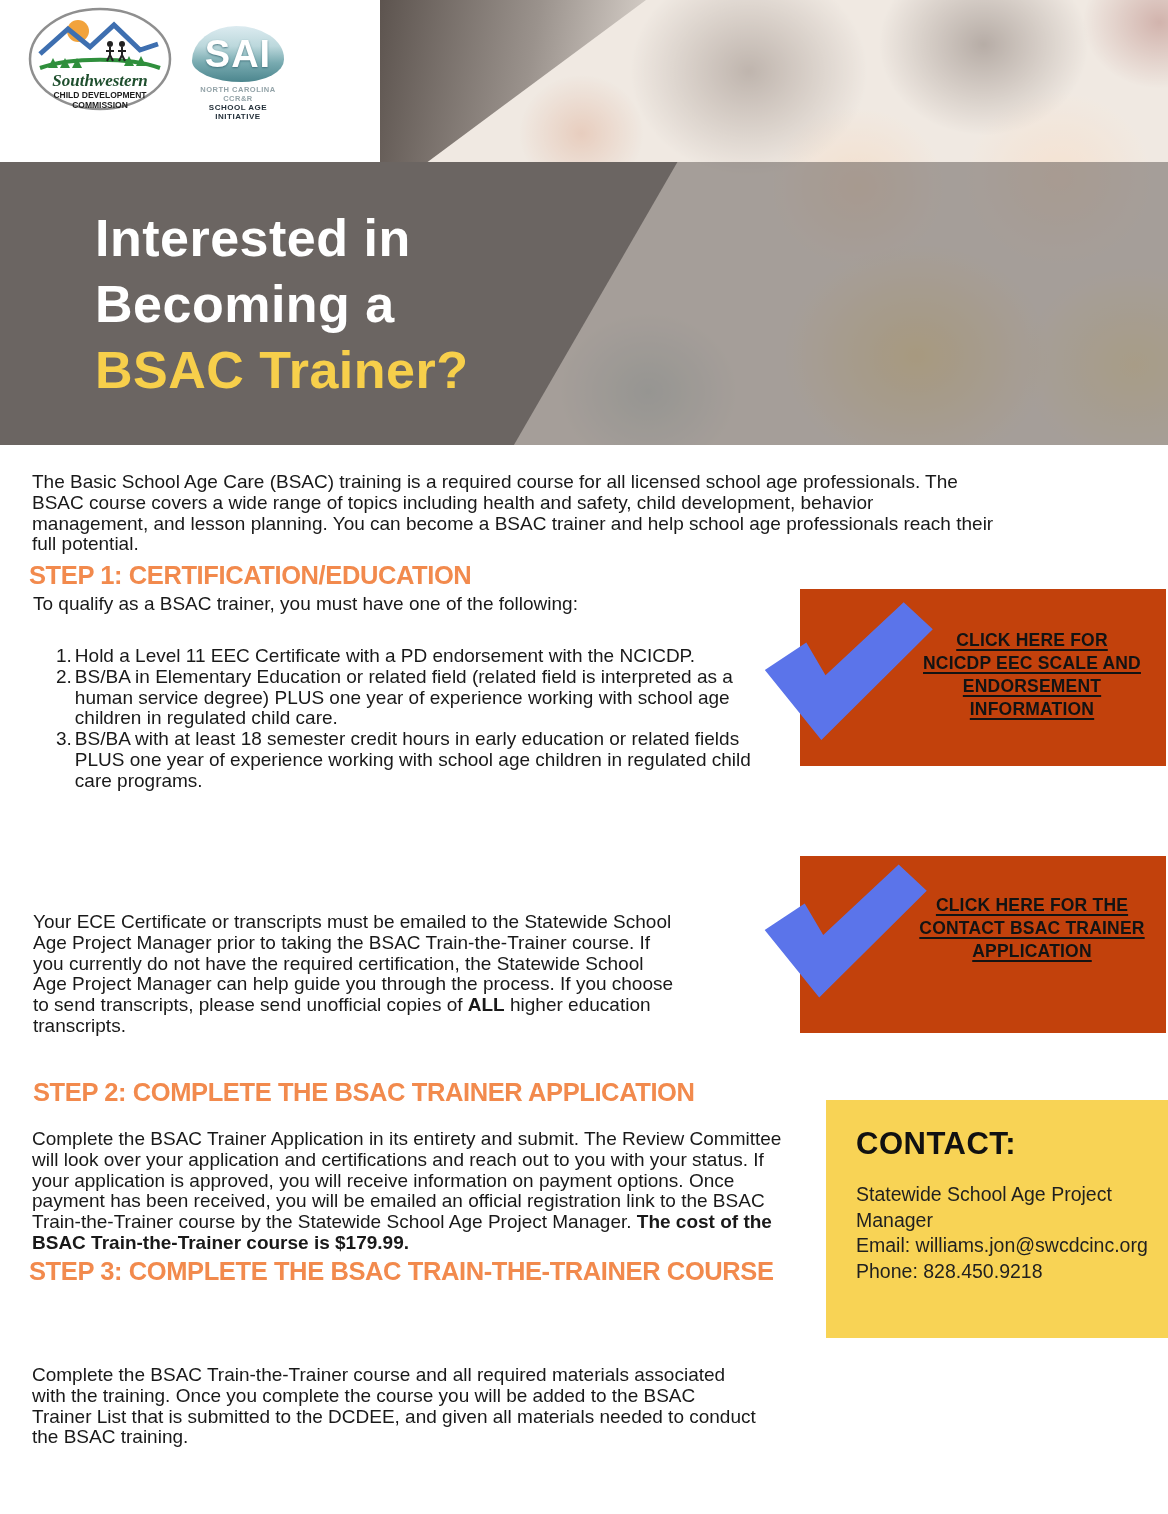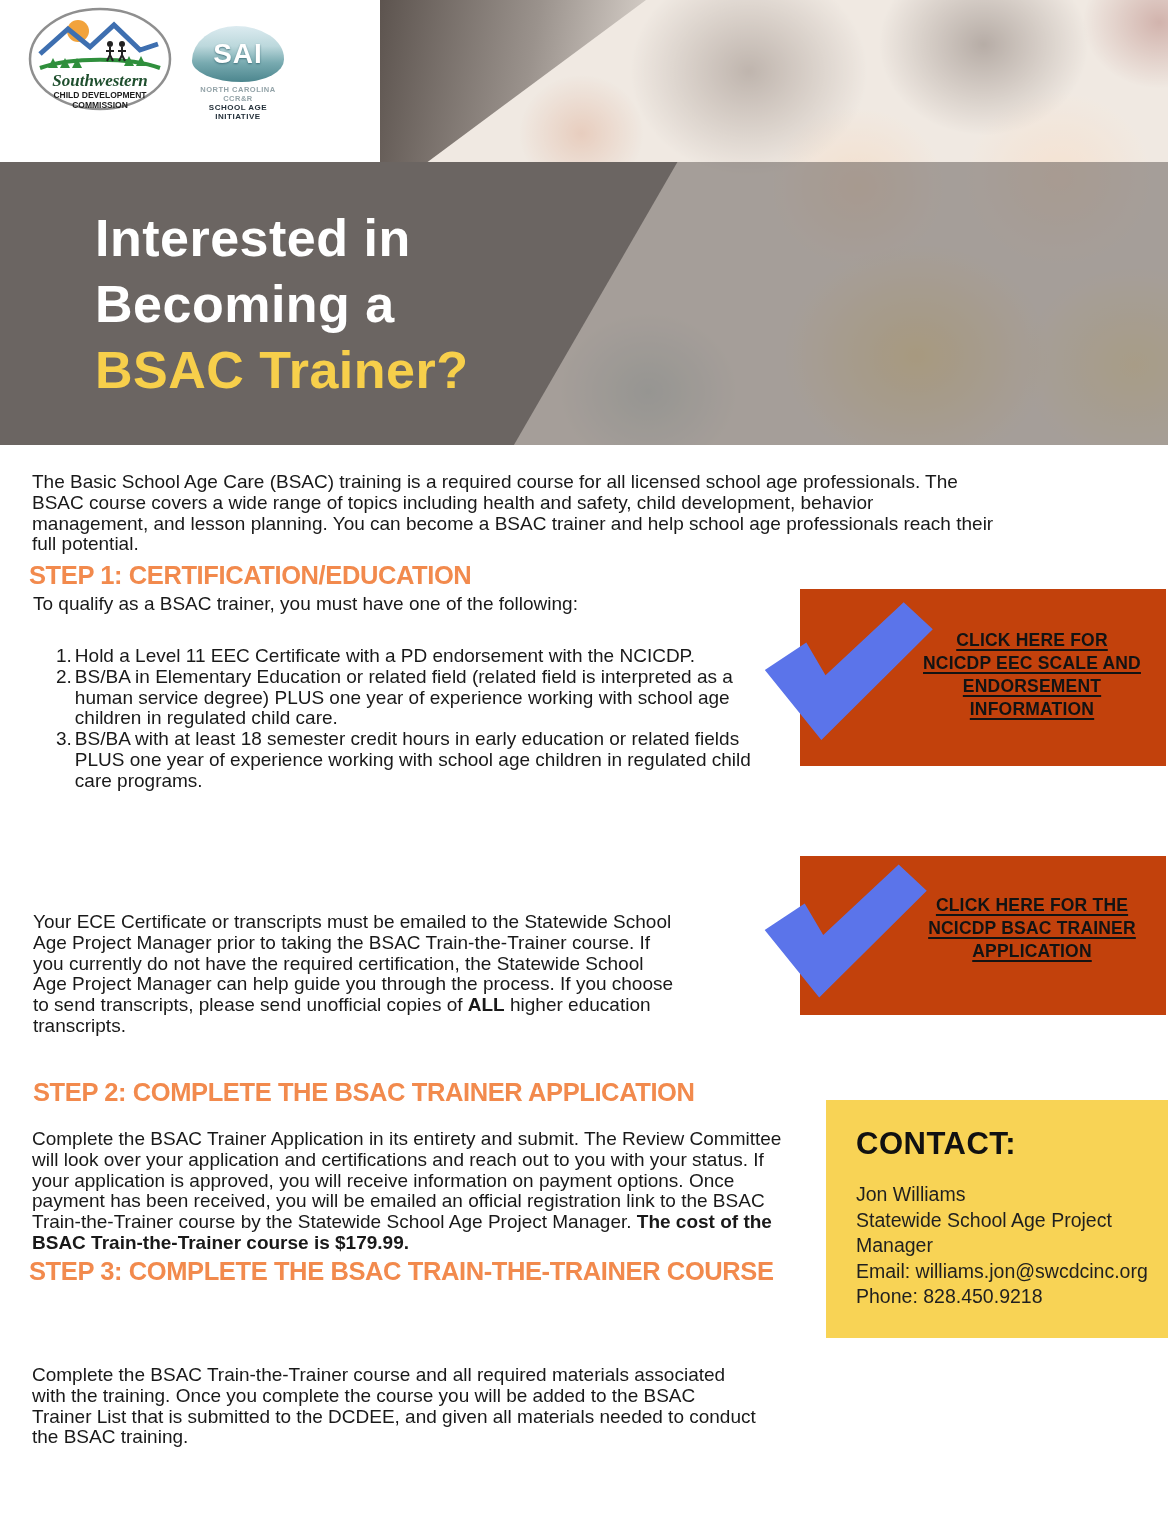--- a/index.html
+++ b/index.html
@@ -30,21 +30,21 @@
   .band-solid { position:absolute; left:0; top:162px; width:1168px; height:283px;
     background:#6b6562; clip-path:polygon(0 0,58% 0,44% 100%,0 100%); z-index:4; }
   .logo-panel { position:absolute; left:0; top:0; width:380px; height:162px; background:#ffffff; z-index:5; }
   .org-label { position:absolute; left:27px; top:114px; font-size:22.5px; font-weight:bold; color:#121212; letter-spacing:0.2px; }
   .swcdc { position:absolute; left:26px; top:6px; }
   .sai { position:absolute; left:186px; top:26px; width:104px; text-align:center; }
   .sai-cloud { width:92px; height:56px; margin:0 auto; position:relative;
     border-radius:48% 52% 46% 54% / 62% 58% 40% 38%;
     background:linear-gradient(180deg,#dcebf0 0%,#bcd8dc 36%,#78aab0 66%,#4c868e 100%); }
   .sai-acronym { position:absolute; inset:0; display:flex; align-items:center; justify-content:center;
-    font-size:28px; font-weight:bold; color:#fff; letter-spacing:1px; text-shadow:0 1px 2px rgba(55,105,115,0.85); }
+    font-size:38px; font-weight:bold; color:#fff; letter-spacing:1px; text-shadow:0 1px 2px rgba(55,105,115,0.85); }
   .sai-sub1 { font-size:7.5px; font-weight:bold; color:#93a3a8; letter-spacing:0.5px; margin-top:3px; }
   .sai-sub2 { font-size:8px; font-weight:bold; color:#24303a; letter-spacing:0.5px; }
   .title { position:absolute; left:95px; top:205px; z-index:7; font-weight:bold; font-size:52px; line-height:66px; letter-spacing:0.5px; color:#ffffff; }
   .title .yellow { color:#f7cf4b; }
 
   
   .blk { position:absolute; font-size:19px; line-height:20.8px; color:#191919; }
   .step-heading { position:absolute; font-weight:bold; font-size:25.5px; letter-spacing:-0.4px; color:#f28a4d; white-space:nowrap; }
   .intro { left:32px; top:453px; width:962px; }
   .lead  { left:33px; top:594px; width:632px; }
@@ -53,21 +53,21 @@
   .num   { flex:0 0 auto; margin-right:3px; }
   .itext { width:676px; }
   .note  { left:33px; top:893px; width:644px; }
   .body2 { left:32px; top:1110px; width:752px; }
   .body3 { left:32px; top:1346px; width:724px; }
   .b     { font-weight:bold; }
 
   
   .callout { position:absolute; background:#c2410c; }
   .callout1 { left:800px; top:589px; width:366px; height:177px; }
-  .callout2 { left:800px; top:856px; width:366px; height:159px; }
+  .callout2 { left:800px; top:856px; width:366px; height:177px; }
   .check { position:absolute; left:-40px; top:4px; width:172px; height:154px; transform:rotate(6deg); }
   .callout2 .check { top:0; width:166px; height:148px; }
   .callout-text { position:absolute; left:108px; right:10px; top:40px; text-align:center;
     font-weight:bold; font-size:17.5px; line-height:23px; color:#131313; letter-spacing:0.2px; }
   .callout2 .callout-text { top:38px; }
   .cline { text-decoration:underline; text-decoration-thickness:2px; text-underline-offset:3px; }
 
   .contact { position:absolute; left:808px; top:1100px; width:358px; height:238px; background:#f8d355;margin-left:18px; }
   .contact-h { margin:26px 0 0 30px; font-size:31px; font-weight:bold; letter-spacing:0.5px; color:#111; }
   .contact-body { margin:20px 0 0 30px; font-size:19.5px; line-height:25.5px; width:312px; color:#1f1f1f; }
@@ -159,28 +159,27 @@
       <div class="cline">INFORMATION</div>
     </div>
   </div>
 
   <div class="callout callout2">
     <svg class="check" viewBox="0 0 130 115">
       <path d="M4 64 L33 40 L50 63 L103 2 L127 20 L52 112 Z" fill="#5b74ea"></path>
     </svg>
     <div class="callout-text">
       <div class="cline">CLICK HERE FOR THE</div>
-      <div class="cline">NCICDP BSAC TRAINER</div>
+      <div class="cline">CONTACT BSAC TRAINER</div>
       <div class="cline">APPLICATION</div>
     </div>
   </div>
 
   <div class="contact">
     <div class="contact-h">CONTACT:</div>
     <div class="contact-body">
-      <div>Jon Williams</div>
       <div>Statewide School Age Project Manager</div>
       <div>Email: williams.jon@swcdcinc.org</div>
       <div>Phone: 828.450.9218</div>
     </div>
   </div>
 
 </div>
 
 </body></html>

